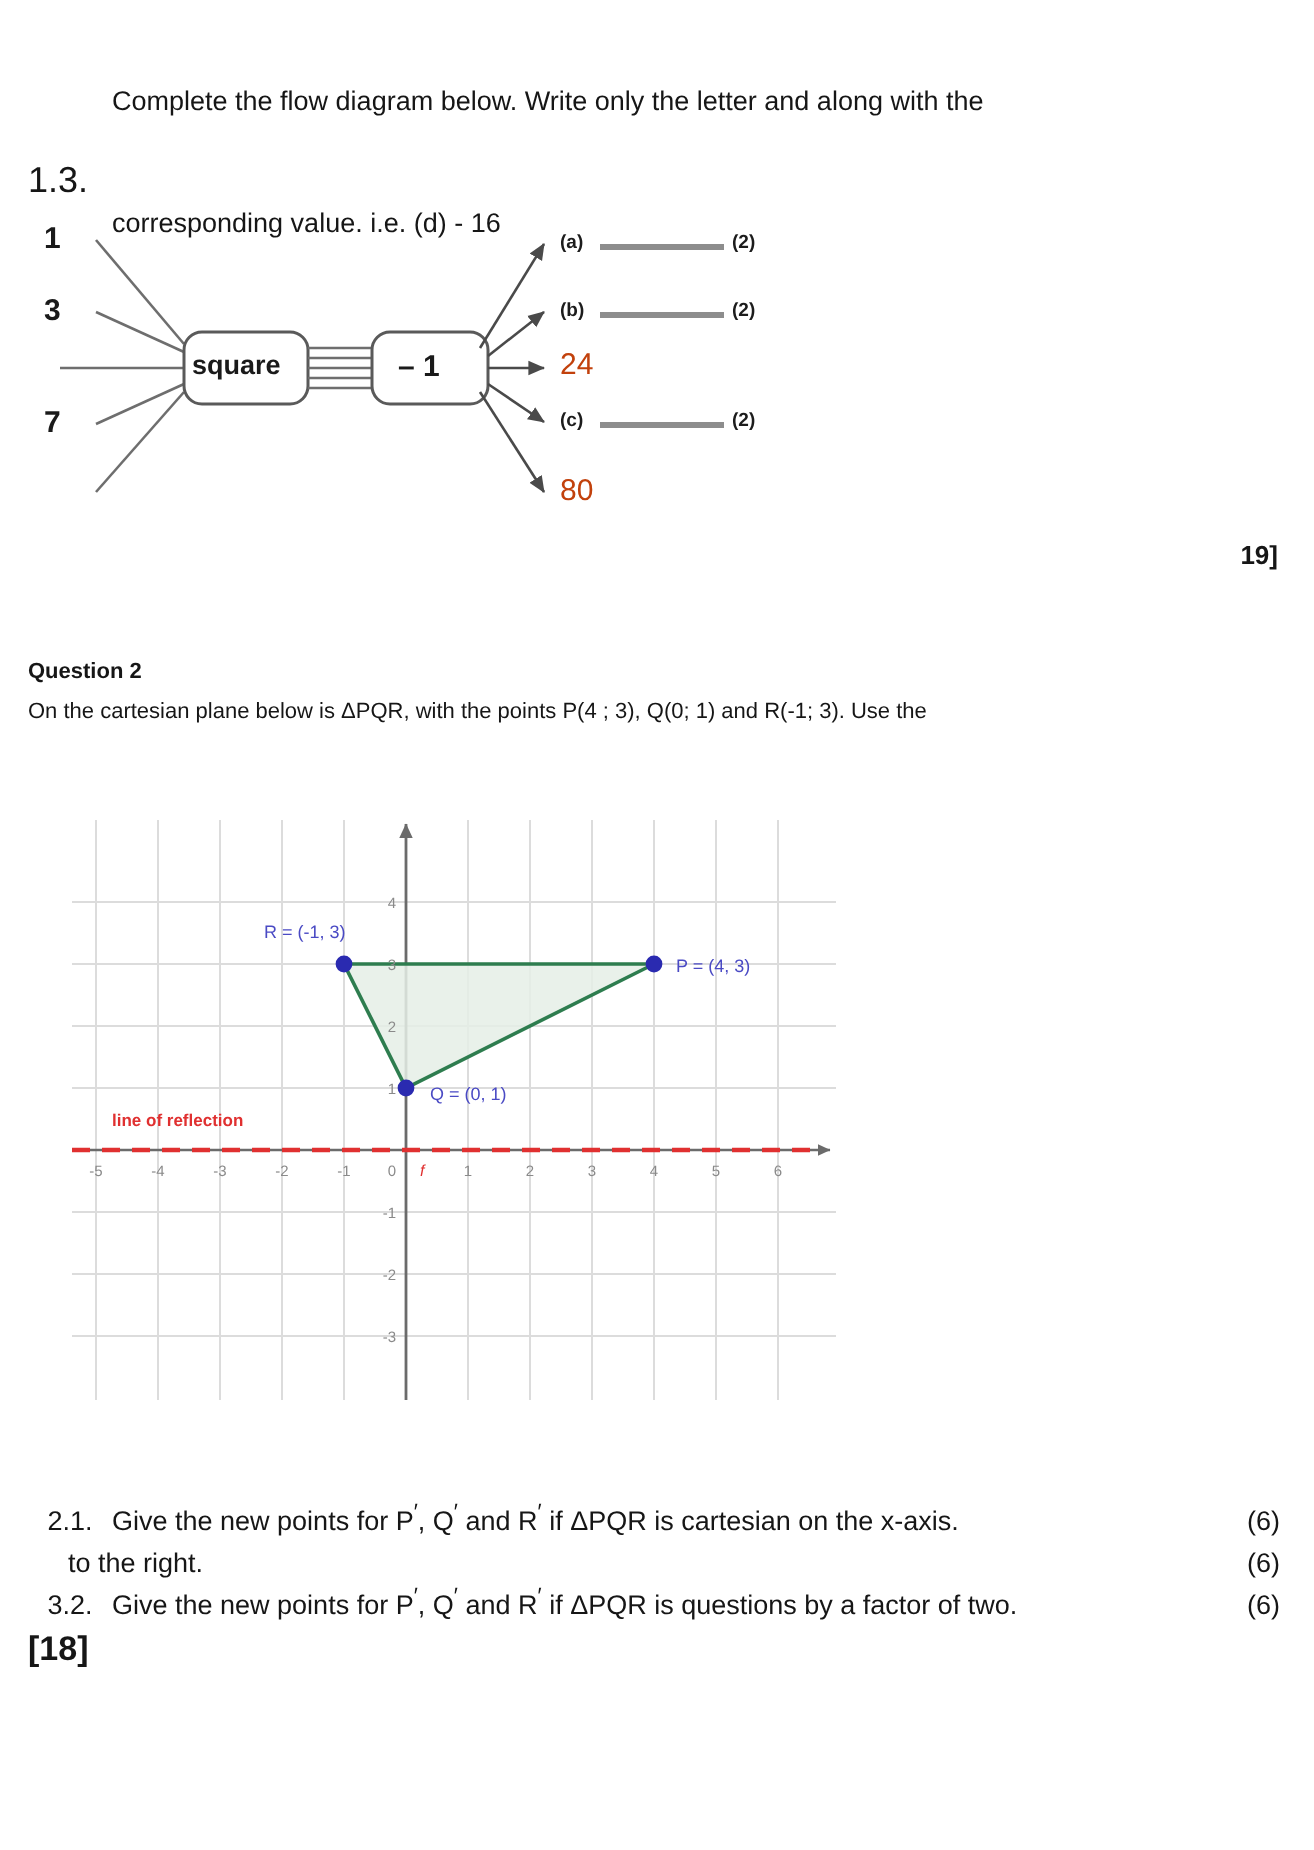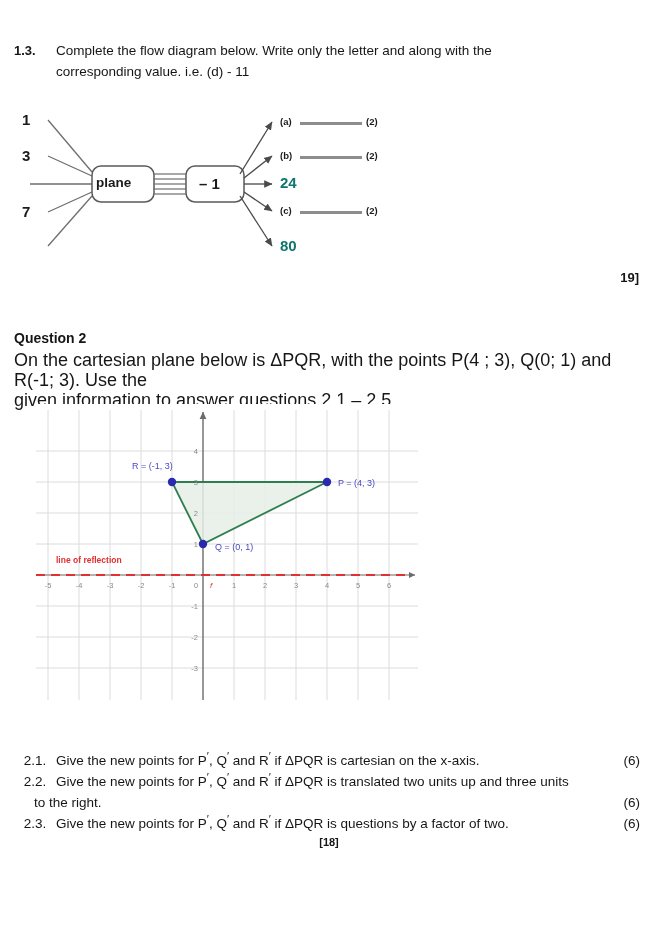--- a/index.html
+++ b/index.html
@@ -18,23 +18,24 @@
   .q13 {
     position: absolute;
     left: 14px;
     top: 40px;
     width: 600px;
   }
   .q13-row { display: flex; align-items: flex-start; }
   .q13-num {
     width: 42px;
     flex: 0 0 42px;
-    font-size: 13px;
-    line-height: 21px;
-    font-weight: 700;
+    font-size: 18px;
+    line-height: 21px;
+    font-weight: 400;
+    margin-top: 40px;
   }
   .q13-text {
     font-size: 13.5px;
     line-height: 21px;
     max-width: 520px;
   }
   .q13-line2 {
     margin-left: 42px;
     font-size: 13.5px;
     line-height: 21px;
@@ -78,47 +79,47 @@
   }
   .ans-marks {
     position: absolute;
     font-size: 9.5px;
     font-weight: 700;
     color: #1c1c1c;
   }
   .out-value {
     position: absolute;
     font-size: 15px;
-    font-weight: 700;
-    color: #0f766e;
+    font-weight: 400;
+    color: #c2410c;
   }
 
   
   .total-33 {
     position: absolute;
     right: 18px;
     top: 270px;
     font-size: 13px;
     font-weight: 700;
   }
 
   
   .q2 {
     position: absolute;
     left: 14px;
     top: 330px;
     width: 625px;
   }
   .q2-title {
-    font-size: 14px;
+    font-size: 11px;
     font-weight: 700;
     margin-bottom: 4px;
   }
   .q2-body {
-    font-size: 18px;
+    font-size: 11px;
     line-height: 20px;
   }
 
   
   .graph {
     position: absolute;
     left: 34px;
     top: 404px;
     width: 386px;
     height: 300px;
@@ -157,40 +158,39 @@
   }
   .qcont {
     margin-left: 20px;
     font-size: 13.5px;
     line-height: 21px;
     position: relative;
     padding-right: 44px;
   }
   .qcont .qm { position: absolute; right: 4px; top: 0; }
   .total-18 {
-    font-size: 11px;
+    font-size: 17px;
     font-weight: 700;
     margin-top: 2px;
-    text-align: center;
   }
   sup.prime {
     font-size: 11px;
     vertical-align: super;
     line-height: 0;
   }
 </style>
 </head>
 <body>
 
 <div class="q13">
   <div class="q13-row">
     <div class="q13-num">1.3.</div>
     <div class="q13-text">Complete the flow diagram below. Write only the letter and along with the</div>
   </div>
-  <div class="q13-line2">corresponding value. i.e. (d) - 11</div>
+  <div class="q13-line2">corresponding value. i.e. (d) - 16</div>
 </div>
 
 <div class="flow-wrap">
   <svg class="flow-svg" width="440" height="160" viewBox="0 0 440 160">
     <defs>
       <marker id="arrowGray" markerWidth="7" markerHeight="7" refX="6" refY="3.2" orient="auto" markerUnits="strokeWidth">
         <path d="M0,0.4 L6.4,3.2 L0,6 z" fill="#4a4a4a"></path>
       </marker>
     </defs>
 
@@ -224,21 +224,21 @@
   </svg>
 
   <div class="flow-labels">
 
     <span class="flow-label" style="left:22px; top:7px;">1</span>
     <span class="flow-label" style="left:22px; top:43px;">3</span>
     <span class="flow-label" style="left:22px; top:71px;"></span>
     <span class="flow-label" style="left:22px; top:99px;">7</span>
     <span class="flow-label" style="left:22px; top:131px;"></span>
 
-    <span class="box-label" style="left:96px; top:71px;">plane</span>
+    <span class="box-label" style="left:96px; top:71px;">square</span>
     <span class="box-label" style="left:199px; top:71px; font-size:15px;">– 1</span>
 
     <span class="ans-letter" style="left:280px; top:12px;">(a)</span>
     <span class="ans-rule" style="left:300px; top:18px; width:62px;"></span>
     <span class="ans-marks" style="left:366px; top:12px;">(2)</span>
 
     <span class="ans-letter" style="left:280px; top:46px;">(b)</span>
     <span class="ans-rule" style="left:300px; top:52px; width:62px;"></span>
     <span class="ans-marks" style="left:366px; top:46px;">(2)</span>
 
@@ -250,21 +250,20 @@
 
     <span class="out-value" style="left:280px; top:133px;text-align:center;">80</span>
   </div>
 </div>
 
 <div class="total-33">19]</div>
 
 <div class="q2">
   <div class="q2-title">Question 2</div>
   <div class="q2-body">On the cartesian plane below is ΔPQR, with the points P(4 ; 3), Q(0; 1) and R(-1; 3). Use the</div>
-  <div class="q2-body">given information to answer questions 2.1 – 2.5</div>
 </div>
 
 <div class="graph">
 
   <svg width="386" height="300" viewBox="0 0 386 300">
     <defs>
       <marker id="axArrow" markerWidth="6" markerHeight="6" refX="5" refY="3" orient="auto" markerUnits="strokeWidth">
         <path d="M0,0.6 L5.2,3 L0,5.4 z" fill="#6b6b6b"></path>
       </marker>
       <marker id="redArrow" markerWidth="6" markerHeight="6" refX="5" refY="3" orient="auto" markerUnits="strokeWidth">
@@ -343,29 +342,25 @@
 </div>
 
 <div class="qlist">
 
   <div class="qrow">
     <div class="qn">2.1.</div>
     <div class="qt"><span>Give the new points for P</span><sup class="prime">′</sup>, Q<sup class="prime">′</sup> and R<sup class="prime">′</sup><span> if ΔPQR is cartesian on the x-axis.</span></div>
     <div class="qm">(6)</div>
   </div>
 
-  <div class="qrow">
-    <div class="qn">2.2.</div>
-    <div class="qt"><span>Give the new points for P</span><sup class="prime">′</sup>, Q<sup class="prime">′</sup> and R<sup class="prime">′</sup><span> if ΔPQR is translated two units up and three units</span></div>
-  </div>
   <div class="qcont">
     <span>to the right.</span>
     <span class="qm">(6)</span>
   </div>
 
   <div class="qrow">
-    <div class="qn">2.3.</div>
+    <div class="qn">3.2.</div>
     <div class="qt"><span>Give the new points for P</span><sup class="prime">′</sup>, Q<sup class="prime">′</sup> and R<sup class="prime">′</sup><span> if ΔPQR is questions by a factor of two.</span></div>
     <div class="qm">(6)</div>
   </div>
 
   <div class="total-18">[18]</div>
 </div>
 
 </body></html>

